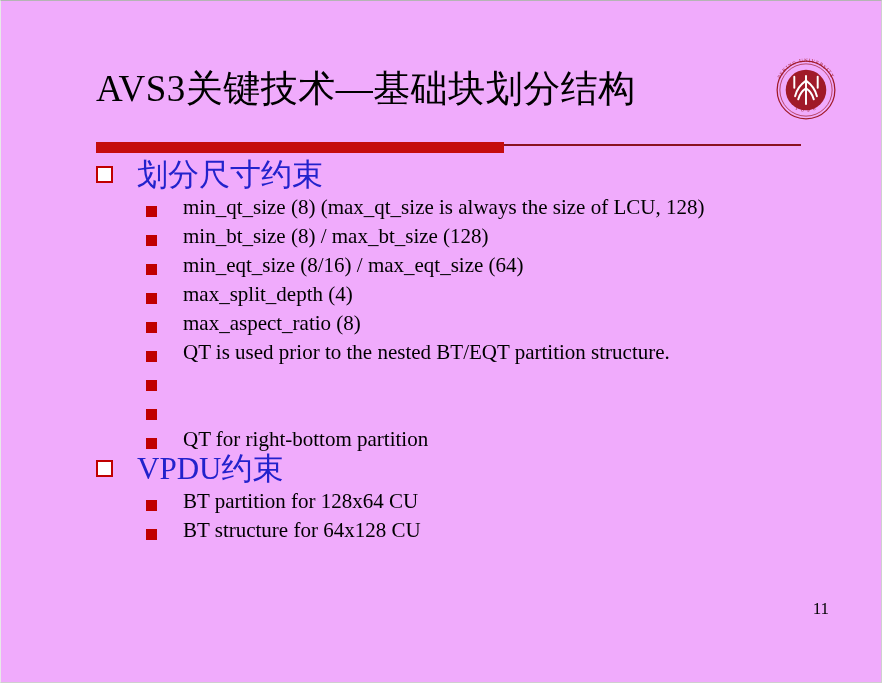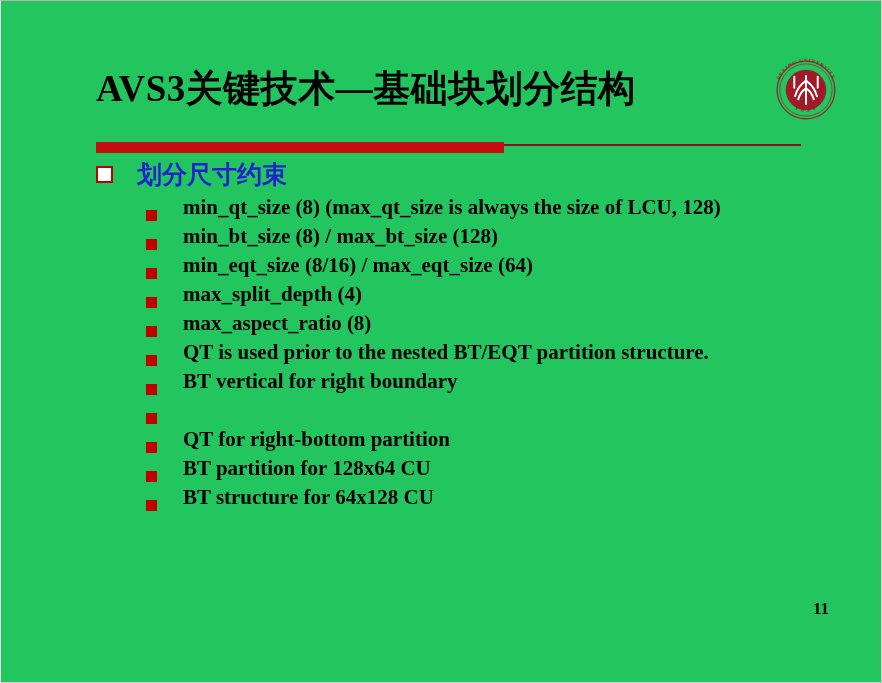--- a/index.html
+++ b/index.html
@@ -7,28 +7,27 @@
     padding: 0;
     background: #ffffff;
   }
   body {
     font-family: "Liberation Serif", "DejaVu Serif", serif;
   }
   .slide {
     position: relative;
     width: 882px;
     height: 683px;
-    background: #22c55e;
+    background: #f0abfc;
     box-sizing: border-box;
     border-top: 1px solid #b4b4b4;
     border-right: 1px solid #cfcfcf;
     border-bottom: 1px solid #cfcfcf;
     border-left: 1px solid #e8e8e8;
     overflow: hidden;
-    font-weight: bold;
   }
 
   
   .title-block {
     position: absolute;
     left: 95px;
     top: 62px;
     width: 660px;
     height: 62px;
   }
@@ -87,29 +86,29 @@
     width: 17px;
     height: 17px;
     border: 2px solid #c00000;
     background: #ffffff;
     box-sizing: border-box;
     margin-top: 7px;
   }
   .l1-text {
     margin-left: 24px;
     font-family: "Liberation Serif", "DejaVu Serif", serif;
-    font-size: 25px;
+    font-size: 31px;
     line-height: 31px;
     color: #2222cc;
     white-space: nowrap;
   }
 
   .l2 {
     display: flex;
-    align-items: flex-end;
+    align-items: center;
     height: 29px;
   }
   .l2-marker {
     flex: 0 0 auto;
     width: 11px;
     height: 11px;
     background: #c00000;
     margin-top: 9px;
     margin-left: 50px;
   }
@@ -198,30 +197,33 @@
       <div class="l2-marker"></div>
       <div class="l2-text">max_aspect_ratio (8)</div>
     </div>
     <div class="l2">
       <div class="l2-marker"></div>
       <div class="l2-text">QT is used prior to the nested BT/EQT partition structure.</div>
     </div>
 
     <div class="l2">
       <div class="l2-marker"></div>
-      <div class="l2-text">BT vertical for right boundary</div>
     </div>
     <div class="l2">
       <div class="l2-marker"></div>
     </div>
     <div class="l2">
       <div class="l2-marker"></div>
       <div class="l2-text">QT for right-bottom partition</div>
     </div>
 
+    <div class="l1">
+      <div class="l1-marker"></div>
+      <div class="l1-text">VPDU约束</div>
+    </div>
     <div class="l2">
       <div class="l2-marker"></div>
       <div class="l2-text">BT partition for 128x64 CU</div>
     </div>
     <div class="l2">
       <div class="l2-marker"></div>
       <div class="l2-text">BT structure for 64x128 CU</div>
     </div>
 
   </div>

